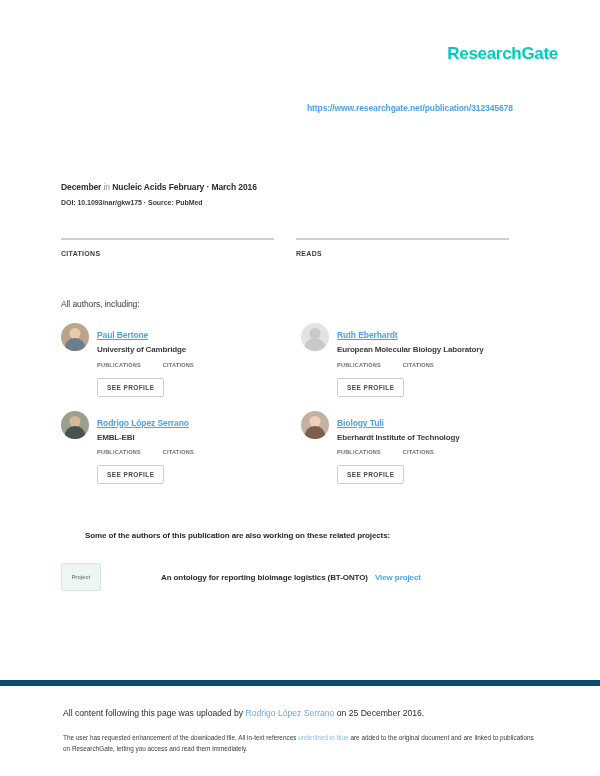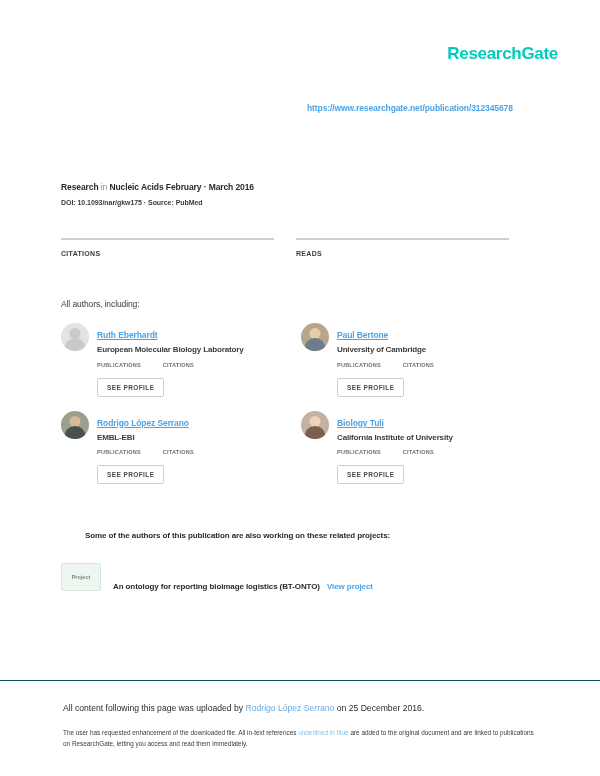--- a/index.html
+++ b/index.html
@@ -209,21 +209,22 @@
     font-weight: bold;
     color: #2b2b2b;
     letter-spacing: -0.1px;
     padding-left: 24px;
   }
   .project-row {
     position: absolute;
     left: 61px;
     top: 563px;
     display: flex;
-    align-items: flex-end;
+    align-items: center;
+    gap: 48px;
   }
   .project-badge {
     width: 40px;
     height: 28px;
     background: #eef6f1;
     border: 1px solid #d7e7dd;
     border-radius: 2px;
     display: flex;
     align-items: center;
     justify-content: center;
@@ -246,21 +247,21 @@
   }
 
   
   .footer {
     position: absolute;
     left: 0;
     top: 680px;
     width: 600px;
     height: 96px;
     background: #ffffff;
-    border-top: 1px solid #0c4a6e;
+    border-top: 6px solid #0c4a6e;
     padding: 22px 63px 0 63px;
   }
   .footer-top {
     font-size: 8.6px;
     color: #2b2b2b;
     line-height: 1.3;
   }
   .footer-top a {
     color: #6aa9e0;
     text-decoration: none;
@@ -280,21 +281,21 @@
 <body>
 
 <div class="page">
 
   <div class="rg-logo">ResearchGate</div>
 
   <a class="pub-url" href="#">https://www.researchgate.net/publication/312345678</a>
 
   <div class="meta">
     <div class="meta-line1">
-      <span>Research</span>
+      <span>December</span>
       <span class="j-in">in</span>
       <span>Nucleic Acids February</span>
       <span>·</span>
       <span>March 2016</span>
     </div>
     <div class="meta-line2">DOI: 10.1093/nar/gkw175 · Source: PubMed</div>
   </div>
 
   <div class="stats">
     <div class="stat-col">
@@ -308,49 +309,49 @@
       <div class="stat-value"></div>
     </div>
   </div>
 
   <div class="authors-heading">All authors, including:</div>
 
   <div class="authors-grid">
 
     <div class="author-row">
       <div class="author">
+        <div class="avatar av-a">
+          <div class="head"></div>
+            <div class="body"></div>
+        </div>
+        <div class="author-info">
+          <a class="author-name" href="#">Paul Bertone</a>
+          <div class="author-affil">University of Cambridge</div>
+          <div class="author-stats">
+            <div class="astat">
+              <div class="astat-label">PUBLICATIONS</div>
+              <div class="astat-value"></div>
+            </div>
+            <div class="astat">
+              <div class="astat-label">CITATIONS</div>
+              <div class="astat-value"></div>
+            </div>
+          </div>
+          <a class="see-profile" href="#">SEE PROFILE</a>
+        </div>
+      </div>
+
+      <div class="author">
         <div class="avatar av-b">
           <div class="head"></div>
             <div class="body"></div>
         </div>
         <div class="author-info">
           <a class="author-name" href="#">Ruth Eberhardt</a>
           <div class="author-affil">European Molecular Biology Laboratory</div>
-          <div class="author-stats">
-            <div class="astat">
-              <div class="astat-label">PUBLICATIONS</div>
-              <div class="astat-value"></div>
-            </div>
-            <div class="astat">
-              <div class="astat-label">CITATIONS</div>
-              <div class="astat-value"></div>
-            </div>
-          </div>
-          <a class="see-profile" href="#">SEE PROFILE</a>
-        </div>
-      </div>
-
-      <div class="author">
-        <div class="avatar av-a">
-          <div class="head"></div>
-            <div class="body"></div>
-        </div>
-        <div class="author-info">
-          <a class="author-name" href="#">Paul Bertone</a>
-          <div class="author-affil">University of Cambridge</div>
           <div class="author-stats">
             <div class="astat">
               <div class="astat-label">PUBLICATIONS</div>
               <div class="astat-value"></div>
             </div>
             <div class="astat">
               <div class="astat-label">CITATIONS</div>
               <div class="astat-value"></div>
             </div>
           </div>
@@ -382,21 +383,21 @@
         </div>
       </div>
 
       <div class="author">
         <div class="avatar av-d">
           <div class="head"></div>
             <div class="body"></div>
         </div>
         <div class="author-info">
           <a class="author-name" href="#">Biology Tuli</a>
-          <div class="author-affil">California Institute of University</div>
+          <div class="author-affil">Eberhardt Institute of Technology</div>
           <div class="author-stats">
             <div class="astat">
               <div class="astat-label">PUBLICATIONS</div>
               <div class="astat-value"></div>
             </div>
             <div class="astat">
               <div class="astat-label">CITATIONS</div>
               <div class="astat-value"></div>
             </div>
           </div>

